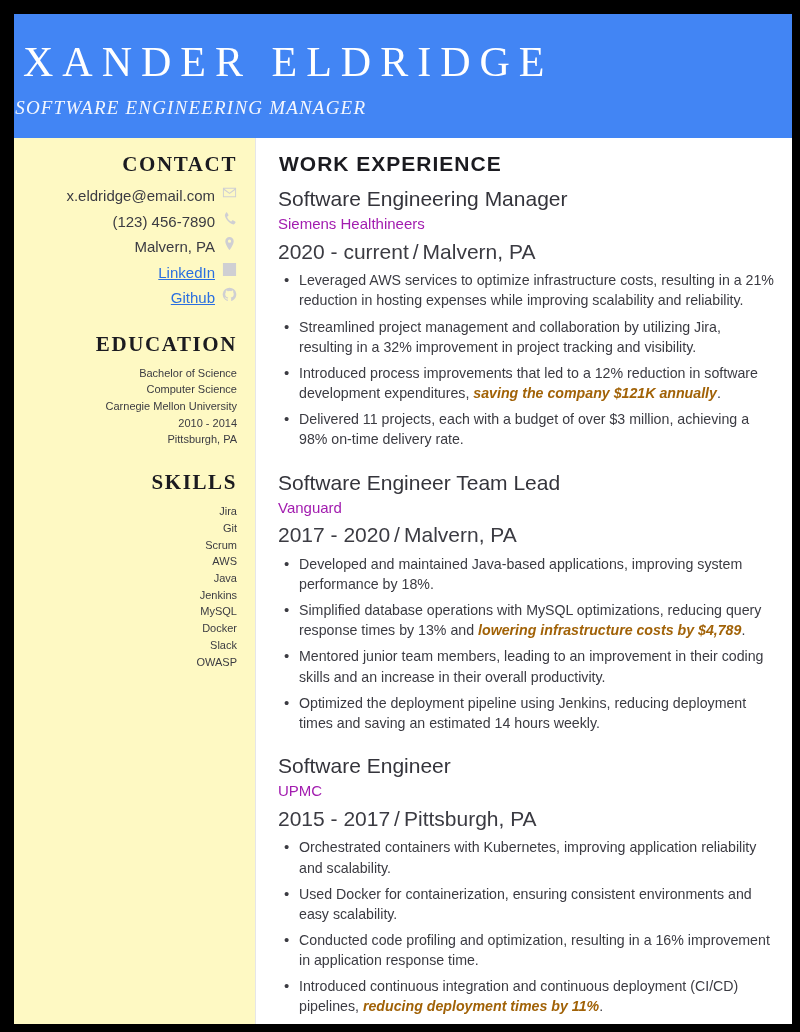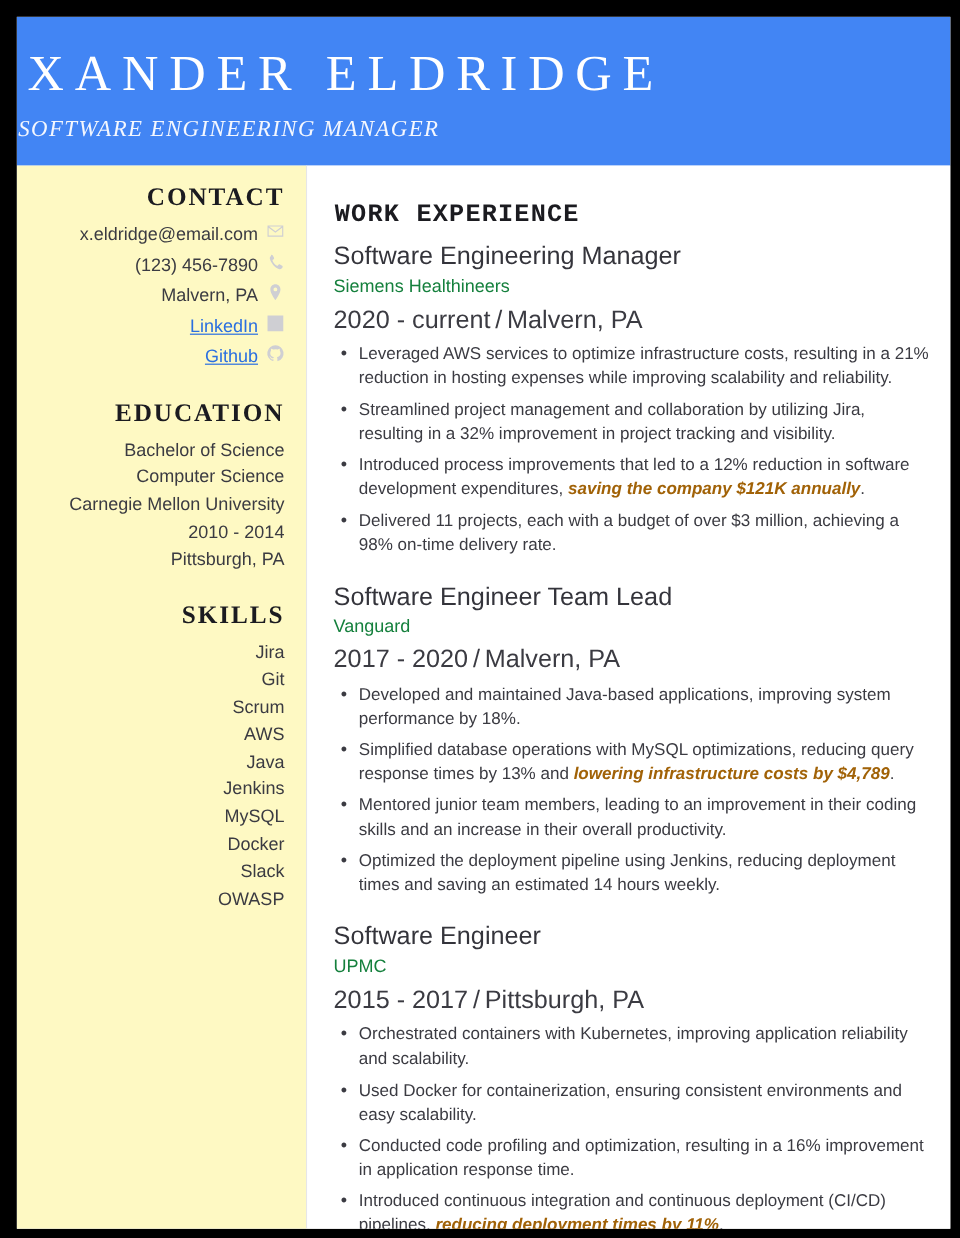--- a/index.html
+++ b/index.html
@@ -97,46 +97,45 @@
     width: 15px; height: 15px;
     flex: 0 0 15px;
     display: inline-flex;
     align-items: center;
     justify-content: center;
     color: #cfcfd3;
   }
   .ico svg { width: 15px; height: 15px; fill: #cfcfd3; display: block; }
 
   .side-line {
-    font-size: 15px;
+    font-size: 11px;
     color: #3b3b42;
     line-height: 1.52;
   }
 
   
   .main-heading {
-    font-family: Liberation Mono, monospace;
+    font-family: Liberation Sans, sans-serif;
     font-weight: bold;
     font-size: 21px;
     color: #1b1b20;
     letter-spacing: 1px;
     margin-bottom: 9px;
     text-indent: 1px;
-    margin-top: 16px;
   }
   .job { margin-bottom: 19px; }
   .job-title {
     font-size: 21px;
     font-weight: 400;
     color: #34343b;
     line-height: 1.3;
   }
   .job-company {
     font-size: 15px;
-    color: #15803d;
+    color: #a21caf;
     line-height: 1.5;
     margin-top: 1px;
   }
   .job-meta {
     font-size: 21px;
     color: #3b3b42;
     line-height: 1.5;
     margin-bottom: 3px;
   }
   .job-meta .sep { padding: 0 4px; }

